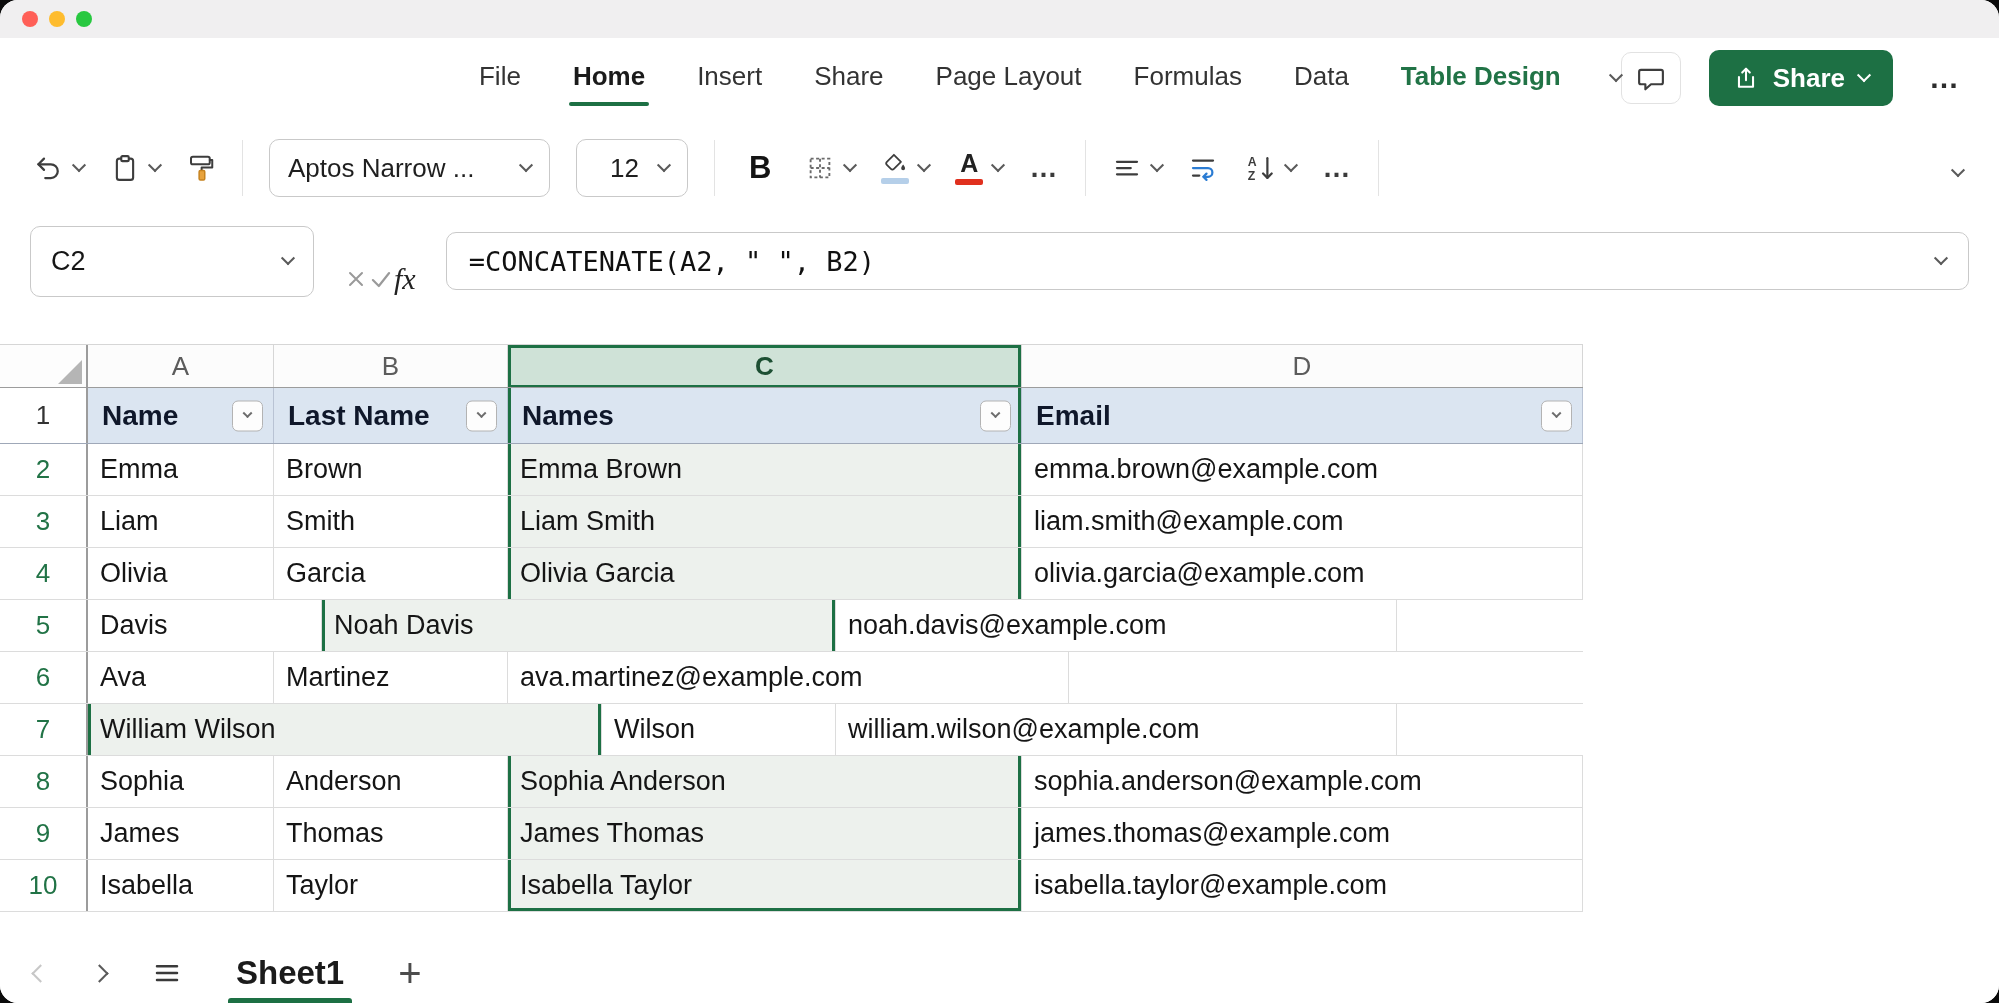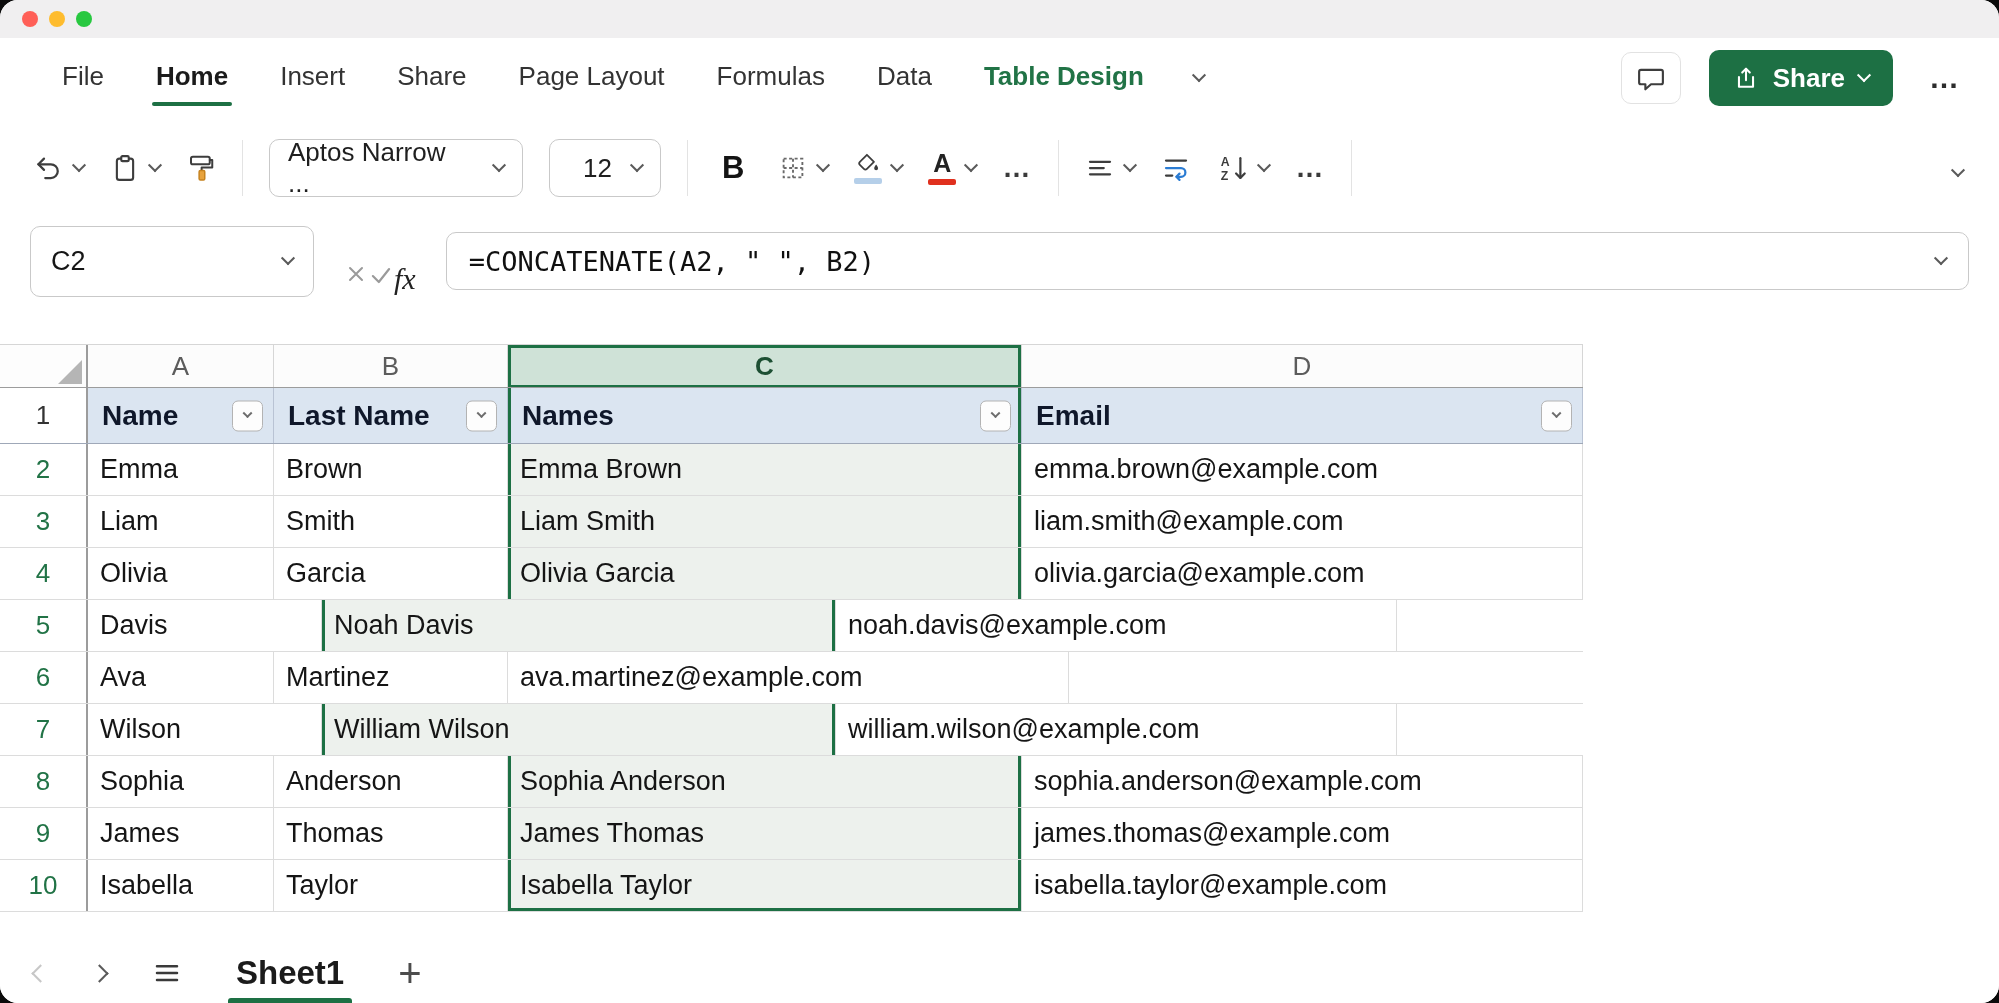--- a/index.html
+++ b/index.html
@@ -20,21 +20,21 @@
     display: flex; align-items: center; gap: 11px; padding-left: 22px;
   }
   .tl { width: 16px; height: 16px; border-radius: 50%; }
   .tl.red    { background: var(--traffic-red, #ff5f57); }
   .tl.yellow { background: var(--traffic-yellow, #febc2e); }
   .tl.green  { background: var(--traffic-green, #28c840); }
 
   
   .tabsrow {
     height: 80px; display: flex; align-items: center;
-    justify-content: space-between; padding: 0 30px 0 60px; background: #fff;
+    justify-content: flex-end; padding: 0 30px 0 48px; background: #fff;
   }
   .tabs { display: flex; align-items: center; gap: 48px; font-size: 26px; color: #333; }
   .tab { position: relative; padding: 8px 2px 12px; cursor: default; white-space: nowrap; }
   .tab.active { font-weight: 700; color: #1b1b1b; }
   .tab.active::after {
     content: ""; position: absolute; left: -2px; right: -2px; bottom: -2px;
     height: 4px; border-radius: 3px; background: var(--accent-green, #1d7044);
   }
   .tab.contextual { color: var(--table-green, #217346); font-weight: 600; }
   .tab-chev-wrap { display: flex; align-items: center; }
@@ -57,21 +57,21 @@
     height: 100px; display: flex; align-items: center;
     gap: 26px; padding: 0 34px; background: #fff; position: relative;
   }
   .tb-group { display: flex; align-items: center; gap: 10px; }
   .sep { width: 1px; height: 56px; background: #e3e3e3; flex: none; }
   .combo {
     height: 58px; border: 1px solid #c9c9c9; border-radius: 10px;
     display: flex; align-items: center; justify-content: space-between;
     gap: 20px; padding: 0 18px; font-size: 26px; color: #1f1f1f; background: #fff;
   }
-  .combo.fontname { width: 254px; }
+  .combo.fontname { width: 281px; }
   .combo.fontsize { width: 112px; justify-content: flex-end; }
   .bold-btn { font-size: 31px; font-weight: 800; color: #141414; padding: 0 8px; }
   .stack { display: flex; flex-direction: column; align-items: center; gap: 3px; }
   .color-bar { width: 28px; height: 6px; border-radius: 2px; }
   .color-bar.red { background: var(--font-color-red, #e0301e); }
   .color-bar.blue { background: #b5cfe9; }
   .a-letter { font-size: 25px; font-weight: 600; color: #222; line-height: 1; }
   .tb-more { font-size: 28px; font-weight: 700; color: #3a3a3a; letter-spacing: 2px; }
   .ribbon-collapse { position: absolute; right: 36px; top: 50%; transform: translateY(-50%); }
 
@@ -89,21 +89,21 @@
   .chev.right { transform: rotate(-45deg); }
   .chev.dis { border-color: #c7c7c7; }
 
   
   .formularow { height: 86px; display: flex; align-items: center; padding: 0 30px; gap: 18px; background: #fff; }
   .namebox {
     width: 284px; height: 71px; border: 1px solid #c9c9c9; border-radius: 10px;
     display: flex; align-items: center; justify-content: space-between;
     padding: 0 20px; font-size: 27px; color: #161616;
   }
-  .fbtns { display: flex; align-items: flex-start; padding: 0 12px; margin-top: 36px; }
+  .fbtns { display: flex; align-items: center; padding: 0 12px; margin-top: 36px; }
   .fx { font-family: "Liberation Serif", serif; font-style: italic; font-size: 30px; color: #222; }
   .formulabox {
     flex: 1; height: 58px; border: 1px solid #c9c9c9; border-radius: 10px;
     display: flex; align-items: center; justify-content: space-between;
     padding: 0 22px; font-family: "DejaVu Sans Mono", monospace;
     font-size: 27px; color: #101010;
   }
 
   
   .grid { margin-top: 40px; width: 1583px; }
@@ -431,22 +431,22 @@
 
   <div class="grid-row">
     <div class="row-head row-num">6</div>
     <div class="cell col-a w-a">Ava</div>
     <div class="cell col-b w-b">Martinez</div>
     <div class="cell col-d w-d">ava.martinez@example.com</div>
   </div>
 
   <div class="grid-row">
     <div class="row-head row-num">7</div>
+    <div class="cell col-c w-c">William Wilson</div>
     <div class="cell col-b w-b">Wilson</div>
-    <div class="cell col-c w-c">William Wilson</div>
     <div class="cell col-d w-d">william.wilson@example.com</div>
   </div>
 
   <div class="grid-row">
     <div class="row-head row-num">8</div>
     <div class="cell col-a w-a">Sophia</div>
     <div class="cell col-b w-b">Anderson</div>
     <div class="cell col-c w-c">Sophia Anderson</div>
     <div class="cell col-d w-d">sophia.anderson@example.com</div>
   </div>

